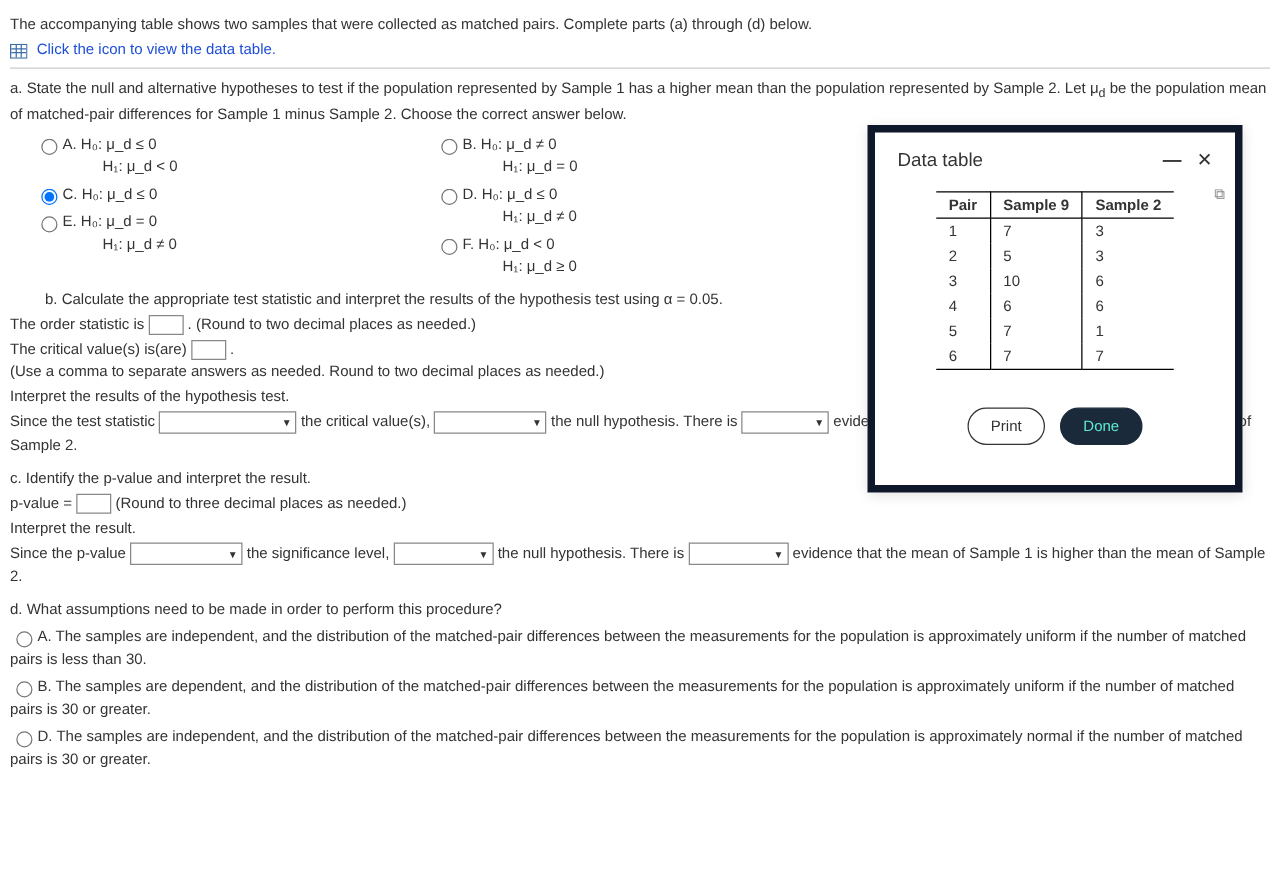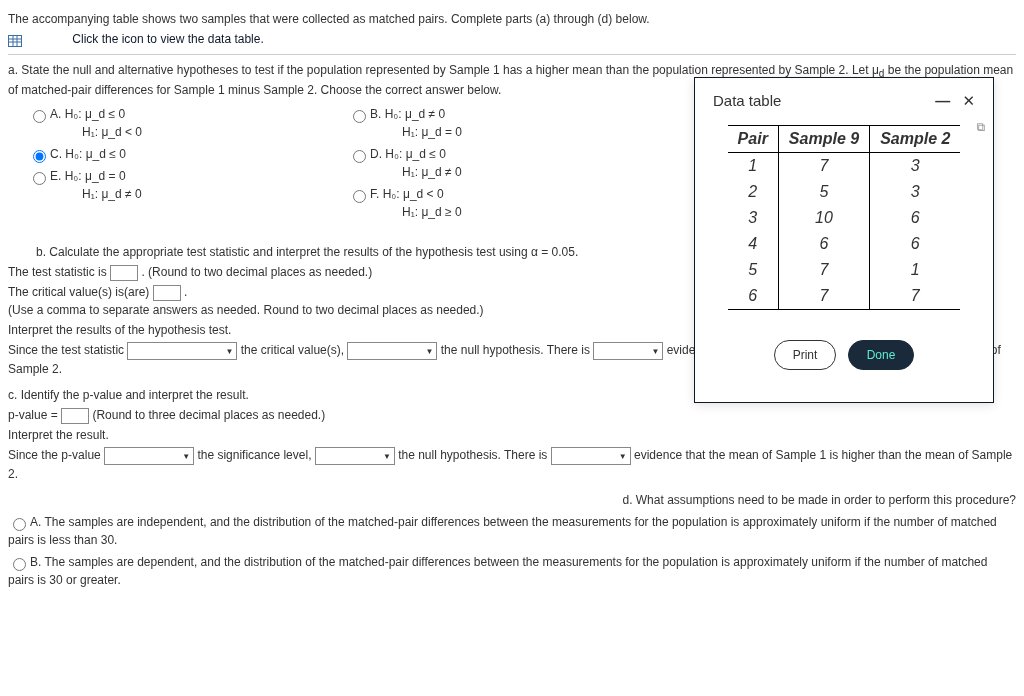--- a/index.html
+++ b/index.html
@@ -12,21 +12,21 @@
     line-height: 1.5;
     background: #fff;
   }
   hr { border: none; border-top: 1px solid #ccc; margin: 6px 0; }
   .icon-table {
     display: inline-block;
     width: 14px; height: 12px;
     vertical-align: middle;
     margin-right: 4px;
   }
-  .link { color: #0f172a; margin-left: 43px; }
+  .link { color: #1d4ed8; }
   .row { margin: 2px 0; }
   .options { display: grid; grid-template-columns: 320px 320px; margin-left: 20px; }
   .opt { margin: 4px 0; }
   input[type=radio] { margin-right: 4px; vertical-align: middle; }
   .sub { margin-left: 54px; }
   .small-input { width: 28px; height: 16px; border: 1px solid #888; vertical-align: middle; }
   .dropdown {
     display: inline-block;
     border: 1px solid #888;
     min-width: 100px;
@@ -38,44 +38,43 @@
   .dropdown::after {
     content: "▼";
     font-size: 8px;
     position: absolute;
     right: 3px; top: 3px;
     color: #333;
   }
   .panel {
     position: absolute;
     right: 30px;
-    top: 77px;
+    top: 100px;
     width: 300px;
     background: #fff;
-    border: 1px solid #0f172a;
+    border: 6px solid #0f172a;
     padding: 12px 18px 20px 18px;
     box-shadow: 0 2px 10px rgba(0,0,0,0.12);
   }
   .panel-head {
     display: flex;
     justify-content: space-between;
     align-items: center;
     font-size: 15px;
     margin-bottom: 12px;
   }
   .panel-head .icons span { margin-left: 8px; cursor: pointer; }
   table.data {
     border-collapse: collapse;
     margin: 0 auto 18px auto;
   }
   table.data th, table.data td {
     padding: 1px 10px;
-    text-align: center;
-    font-size: 16px;
-    font-style: italic;
+    text-align: left;
+    font-size: 12px;
   }
   table.data th { border-bottom: 1px solid #000; border-top: 1px solid #000; font-weight: bold;}
   table.data td.s1 { border-right:1px solid #000; }
   table.data td.pair { border-right:1px solid #000;}
   table.data th.pair { border-right:1px solid #000;}
   table.data th.s1 { border-right:1px solid #000;}
   table.data tr.last td { border-bottom:1px solid #000; }
   .btns { text-align: center; }
   .btn {
     display: inline-block;
@@ -130,24 +129,24 @@
   <div>
     <div class="opt"><input type="radio" name="a" style=""><span>B. H₀: μ_d ≠ 0</span>
       <div class="sub">H₁: μ_d = 0</div></div>
     <div class="opt"><input type="radio" name="a" style=""><span>D. H₀: μ_d ≤ 0</span>
       <div class="sub">H₁: μ_d ≠ 0</div></div>
     <div class="opt"><input type="radio" name="a" style=""><span>F. H₀: μ_d &lt; 0</span>
       <div class="sub">H₁: μ_d ≥ 0</div></div>
   </div>
 </div>
 
-<div class="row" style="margin-top:18px;padding-left:28px;">b. Calculate the appropriate test statistic and interpret the results of the hypothesis test using α = 0.05.</div>
-
-<div class="row">
-  <span>The test statistic is </span>
+<div class="row" style="margin-top:4px;padding-left:28px;">b. Calculate the appropriate test statistic and interpret the results of the hypothesis test using α = 0.05.</div>
+
+<div class="row">
+  <span>The order statistic is </span>
   <input class="small-input" style="">
   <span>. (Round to two decimal places as needed.)</span>
 </div>
 
 <div class="row">
   <span>The critical value(s) is(are) </span>
   <input class="small-input" style="">
   <span>.</span>
   <div>(Use a comma to separate answers as needed. Round to two decimal places as needed.)</div>
 </div>
@@ -177,25 +176,26 @@
 <div class="row">
   <span>Since the p-value </span>
   <span class="dropdown" style="min-width:90px"></span>
   <span> the significance level, </span>
   <span class="dropdown" style="min-width:80px"></span>
   <span> the null hypothesis. There is </span>
   <span class="dropdown" style="min-width:80px"></span>
   <span> evidence that the mean of Sample 1 is higher than the mean of Sample 2.</span>
 </div>
 
-<div class="row" style="margin-top:8px;text-align:right;">d. What assumptions need to be made in order to perform this procedure?</div>
+<div class="row" style="margin-top:8px;">d. What assumptions need to be made in order to perform this procedure?</div>
 
 <div class="d-options">
   <div class="opt"><input type="radio" name="d" style=""><span>A. The samples are independent, and the distribution of the matched-pair differences between the measurements for the population is approximately uniform if the number of matched pairs is less than 30.</span></div>
   <div class="opt"><input type="radio" name="d" style=""><span>B. The samples are dependent, and the distribution of the matched-pair differences between the measurements for the population is approximately uniform if the number of matched pairs is 30 or greater.</span></div>
+  <div class="opt"><input type="radio" name="d" style=""><span>D. The samples are independent, and the distribution of the matched-pair differences between the measurements for the population is approximately normal if the number of matched pairs is 30 or greater.</span></div>
 </div>
 
 <div class="panel">
   <div class="panel-head">
     <span>Data table</span>
     <span class="icons">
       <span style="font-weight:bold;">—</span>
       <span>✕</span>
     </span>
   </div>

